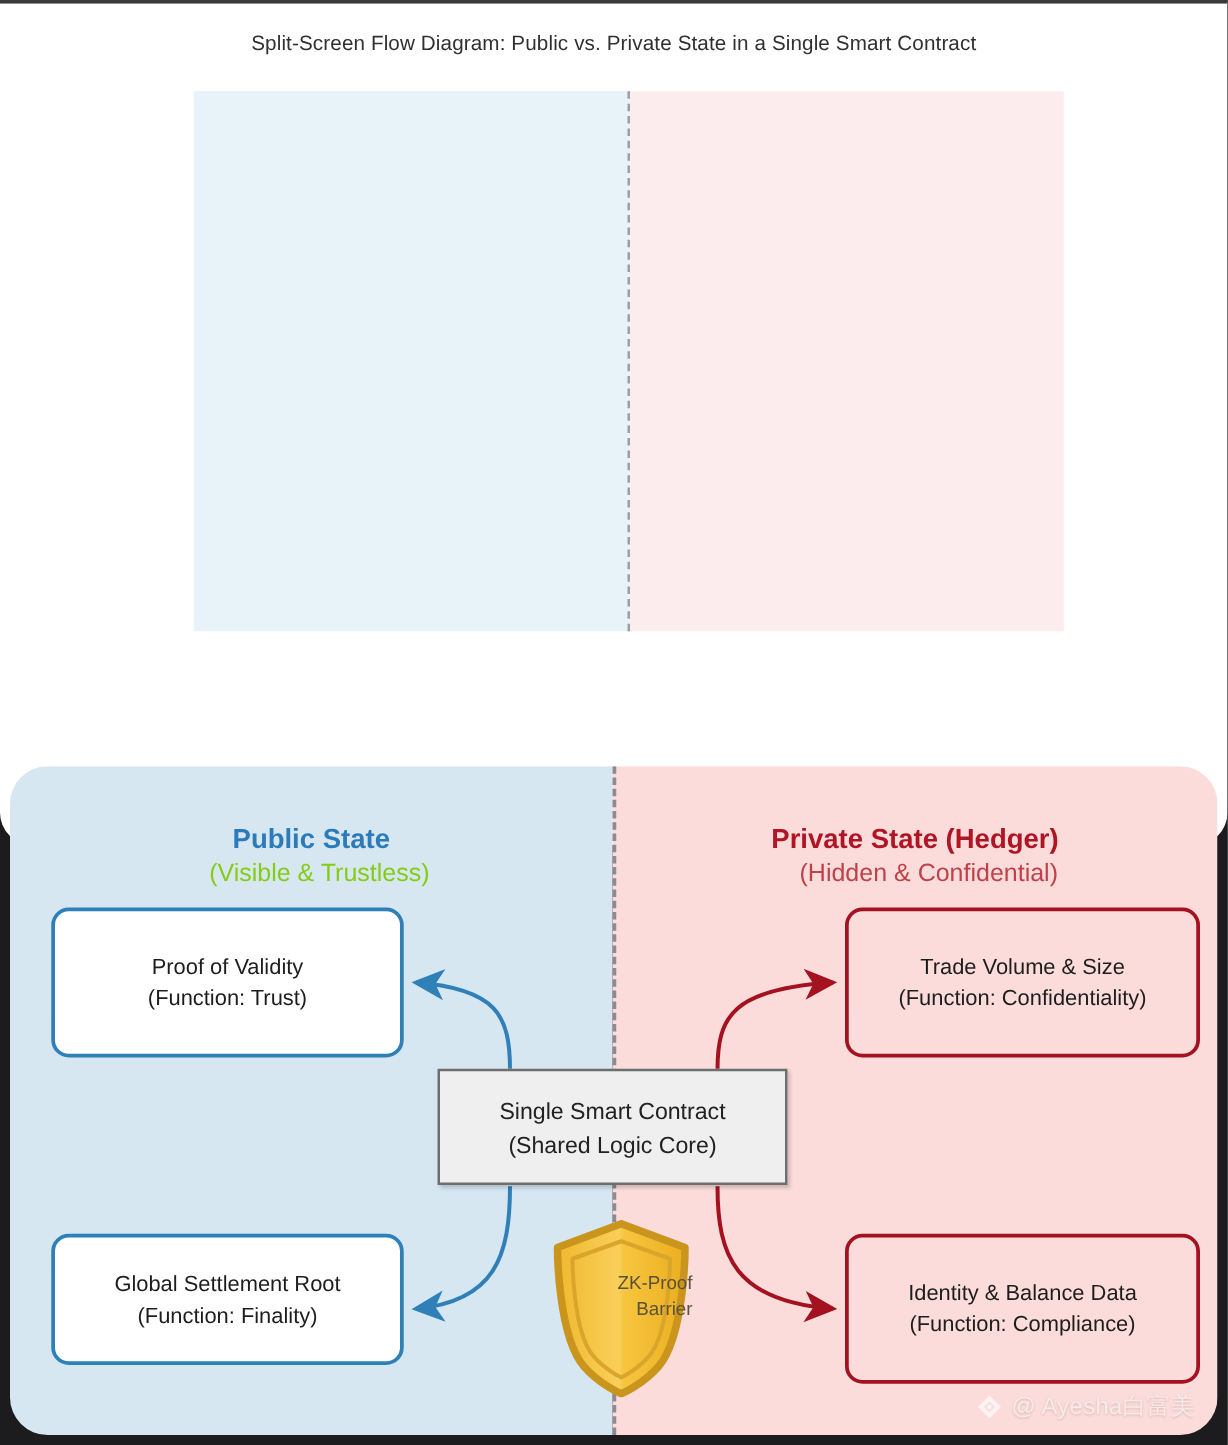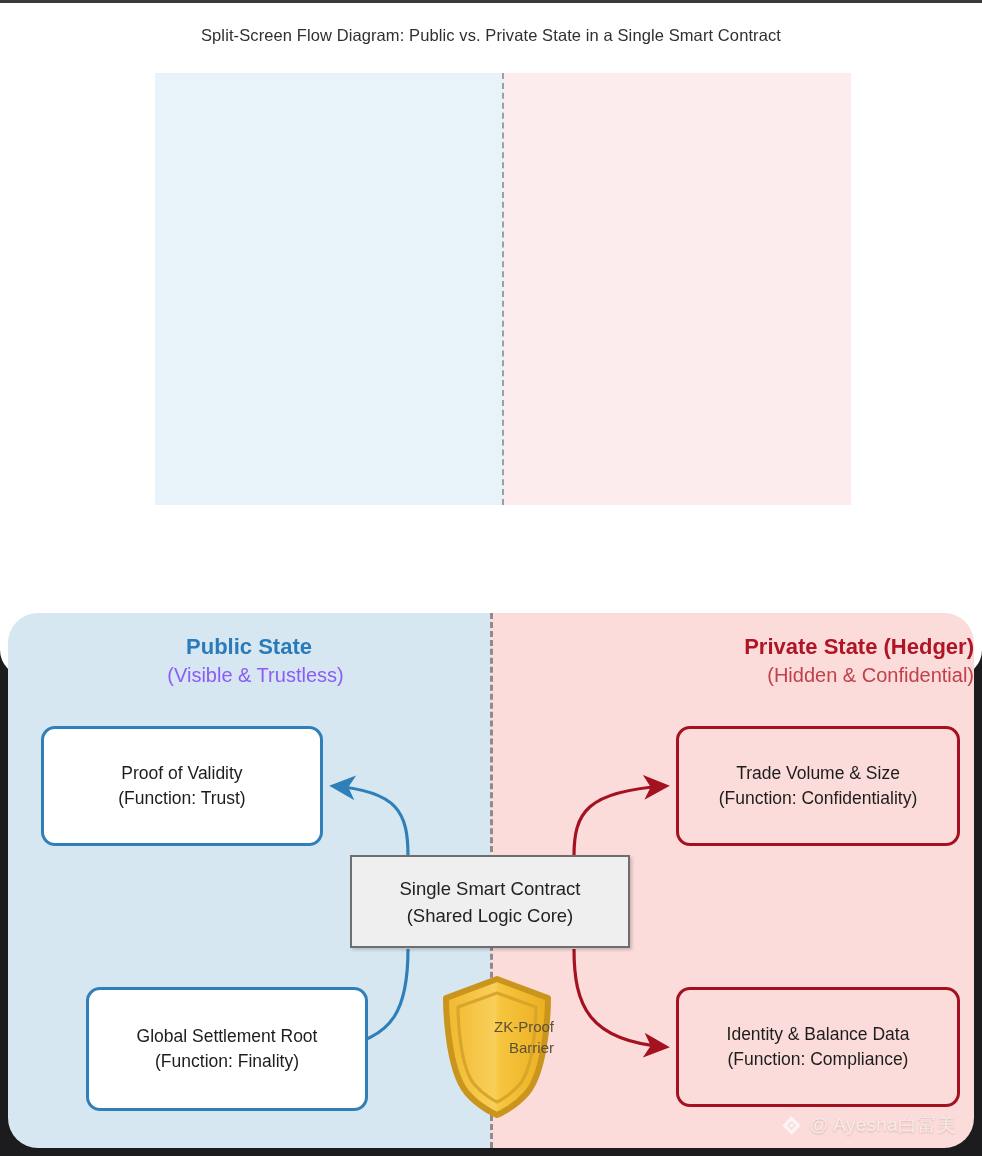--- a/index.html
+++ b/index.html
@@ -88,35 +88,36 @@
   }
 
   
   .panel-header {
     position: absolute;
     top: 20px;
     text-align: center;
     z-index: 5;
   }
   .panel-header.public  { left: 0;     width: 482px; }
-  .panel-header.private { left: 482px; width: 484px; text-align: right; }
+  .panel-header.private { left: 482px; width: 484px; }
 
   .panel-header .main {
     display: block;
     font-size: 22px;
     font-weight: bold;
     line-height: 28px;
+    margin-top: 24px;
   }
   .panel-header .sub {
     display: block;
     font-size: 20px;
     line-height: 28px;
   }
   .panel-header.public  .main { color: #2b7bba; }
-  .panel-header.public  .sub  { color: #8b5cf6; padding-left: 13px; }
+  .panel-header.public  .sub  { color: #84cc16; padding-left: 13px; }
   .panel-header.private .main { color: #b01525; }
   .panel-header.private .sub  { color: #c0414a; padding-left: 22px; }
 
   
   .node {
     position: absolute;
     display: flex;
     flex-direction: column;
     align-items: center;
     justify-content: center;
@@ -139,21 +140,21 @@
   }
   .node.private {
     background: rgba(251, 220, 218, 0.45);
     border: 3px solid #a41220;
     left: 668px;
     width: 284px;
     justify-content: center;
   }
 
   .node-pv { top: 113px; height: 120px; }   
-  .node-gs { top: 374px; height: 124px; margin-left: 45px; }   
+  .node-gs { top: 374px; height: 105px; }   
   .node-tv { top: 113px; height: 120px; }   
   .node-ib { top: 374px; height: 120px; }   
 
   
   .contract-box {
     position: absolute;
     left: 342px;
     top: 242px;
     width: 280px;
     height: 93px;

